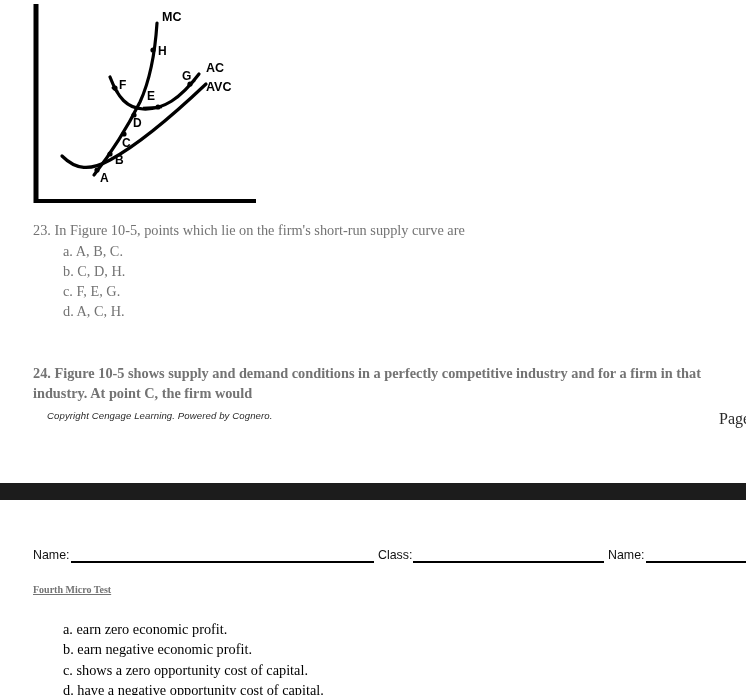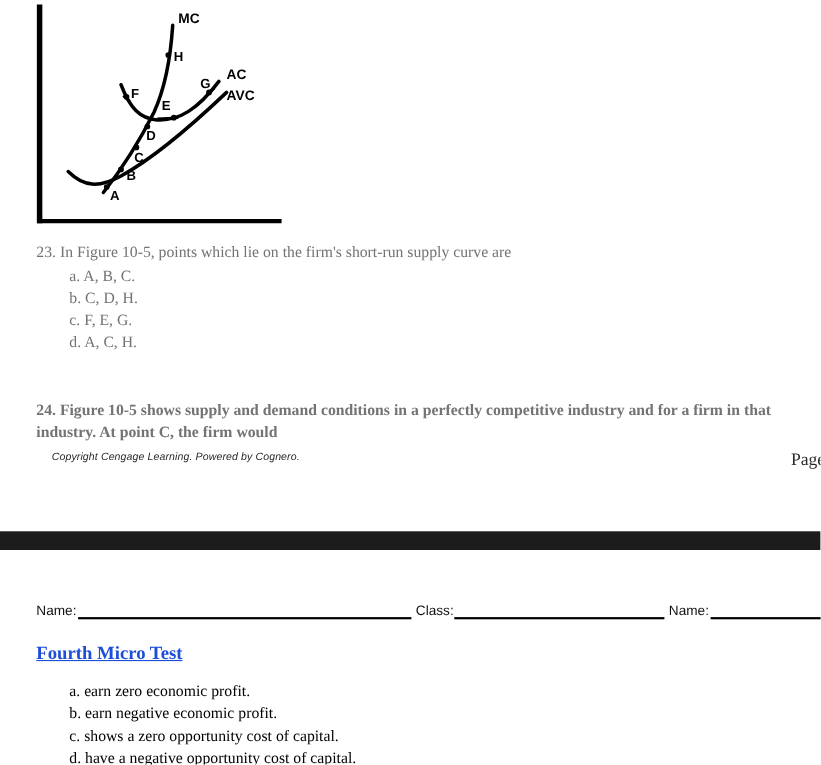--- a/index.html
+++ b/index.html
@@ -142,22 +142,22 @@
   #field-date  { left: 608px; }
   #field-date  .field-rule { width: 108px; }
 
   
   #test-title {
     position: absolute;
     left: 33px;
     top: 584px;
     font-family: "Liberation Serif", serif;
     font-weight: bold;
-    font-size: 17px;
-    color: #1d4ed8;
+    font-size: 10px;
+    color: #737373;
     text-decoration: underline;
     white-space: nowrap;
   }
 
   
   #question-24-choices {
     position: absolute;
     left: 33px;
     top: 619px;
     width: 690px;

